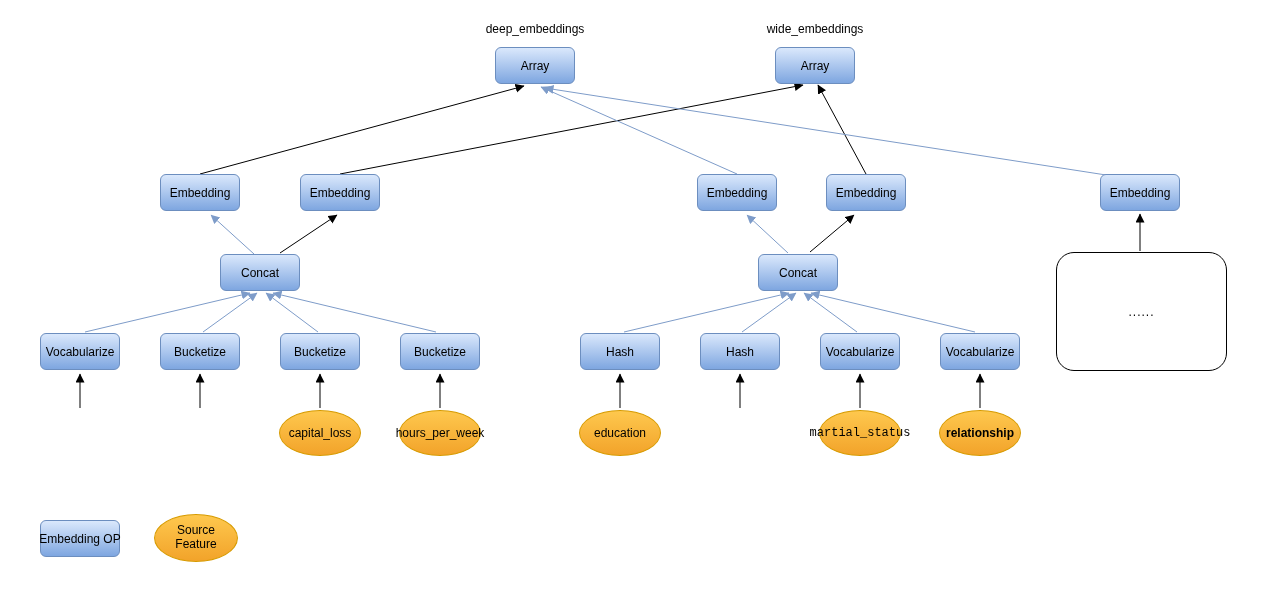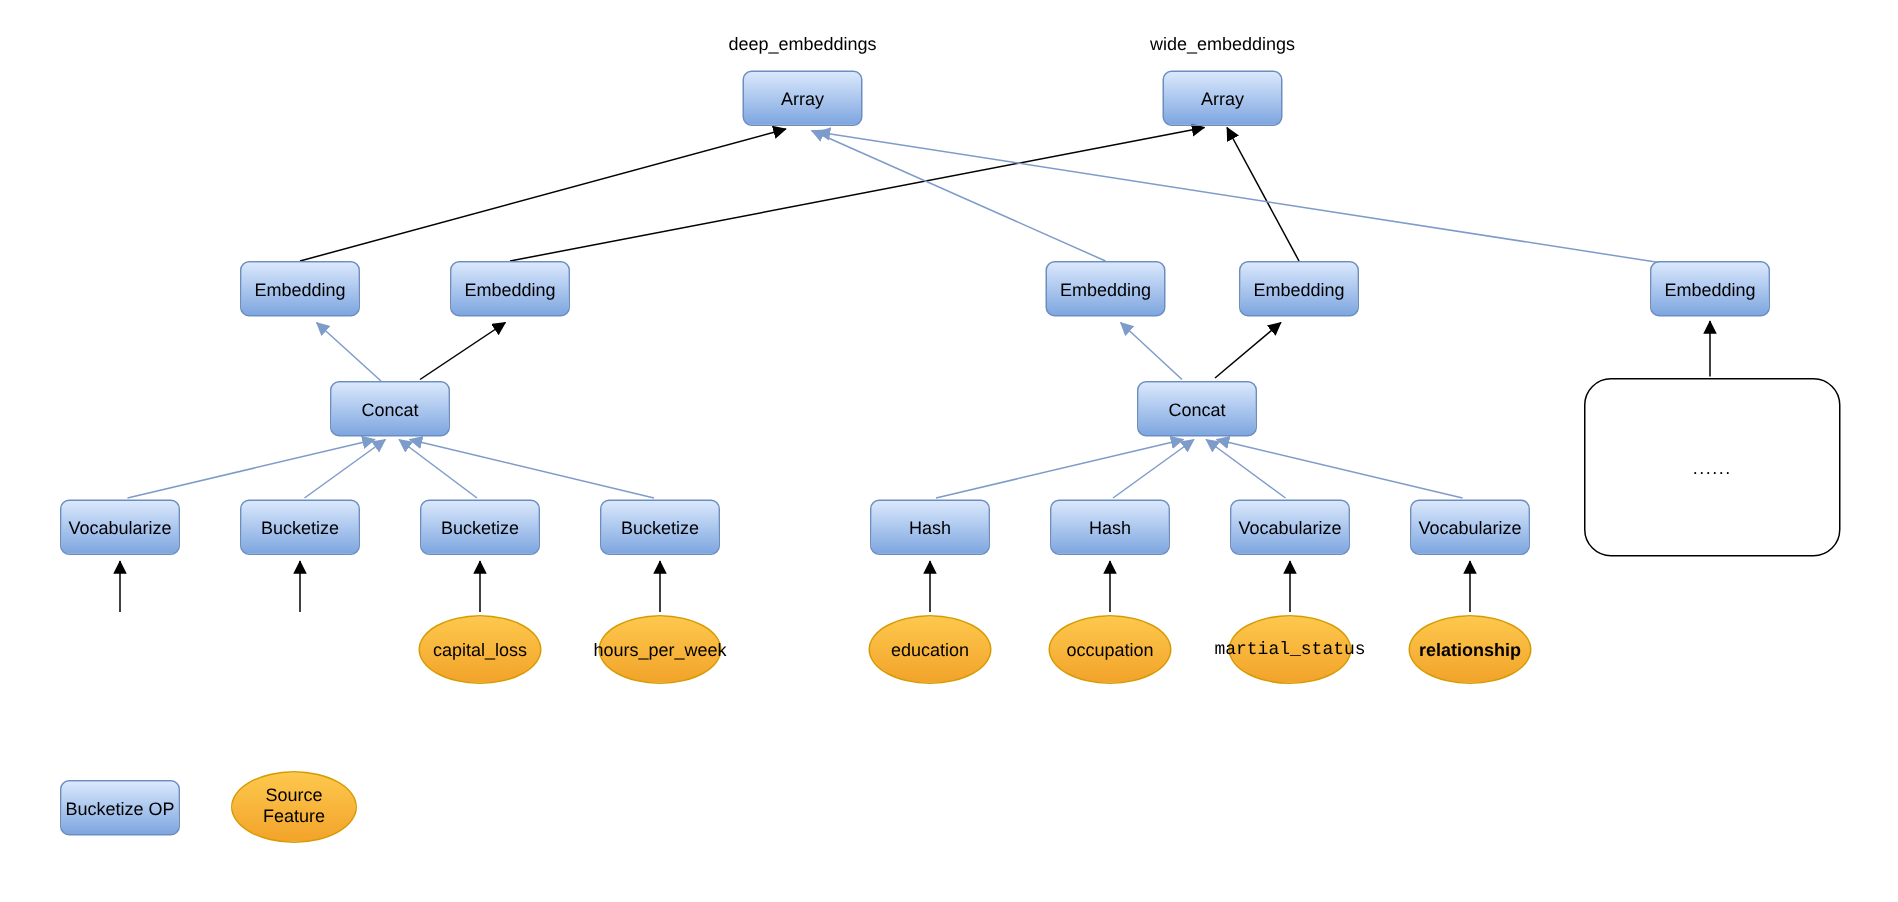--- a/index.html
+++ b/index.html
@@ -108,24 +108,23 @@
   <div class="bnode" style="left:280px;top:333px;">Bucketize</div>
   <div class="bnode" style="left:400px;top:333px;">Bucketize</div>
   <div class="bnode" style="left:580px;top:333px;">Hash</div>
   <div class="bnode" style="left:700px;top:333px;">Hash</div>
   <div class="bnode" style="left:820px;top:333px;">Vocabularize</div>
   <div class="bnode" style="left:940px;top:333px;">Vocabularize</div>
 
   <div class="ellipse" style="left:399px;top:410px;">hours_per_week</div>
   <div class="ellipse" style="left:279px;top:410px;">capital_loss</div>
   <div class="ellipse" style="left:579px;top:410px;">education</div>
-  <div class="ellipse" style="left:699px;top:410px;">occupation</div>
   <div class="ellipse" style="left:819px;top:410px;font-family:Liberation Mono, monospace;">martial_status</div>
   <div class="ellipse" style="left:939px;top:410px;font-weight:bold;">relationship</div>
 
   <div class="whitebox">......</div>
 
-  <div class="bnode" style="left:40px;top:520px;">Bucketize OP</div>
+  <div class="bnode" style="left:40px;top:520px;">Embedding OP</div>
   <div class="ellipse wrap" style="left:154px;top:514px;width:84px;height:48px;">
     <span class="inner">Source Feature</span>
   </div>
 
 </div>
 
 </body></html>

